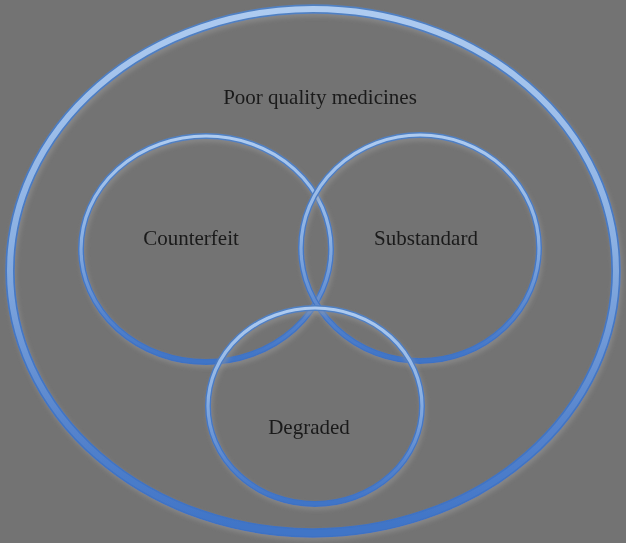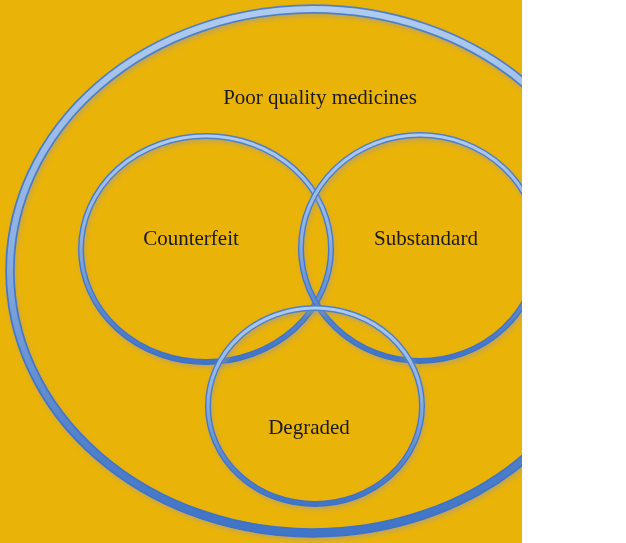--- a/index.html
+++ b/index.html
@@ -2,23 +2,23 @@
 <html><head>
 <meta charset="utf-8">
 <style>
   html, body {
     margin: 0;
     padding: 0;
     background: #ffffff;
   }
   .stage {
     position: relative;
-    width: 522px;
+    width: 626px;
     height: 543px;
-    background: #eab308;
+    background: #737373;
     overflow: hidden;
     font-family: "Liberation Serif", "DejaVu Serif", serif;
   }
   svg {
     display: block;
   }
   .diagram-label {
     font-family: "Liberation Serif", "DejaVu Serif", serif;
     font-size: 21px;
     fill: #1a1a1a;

